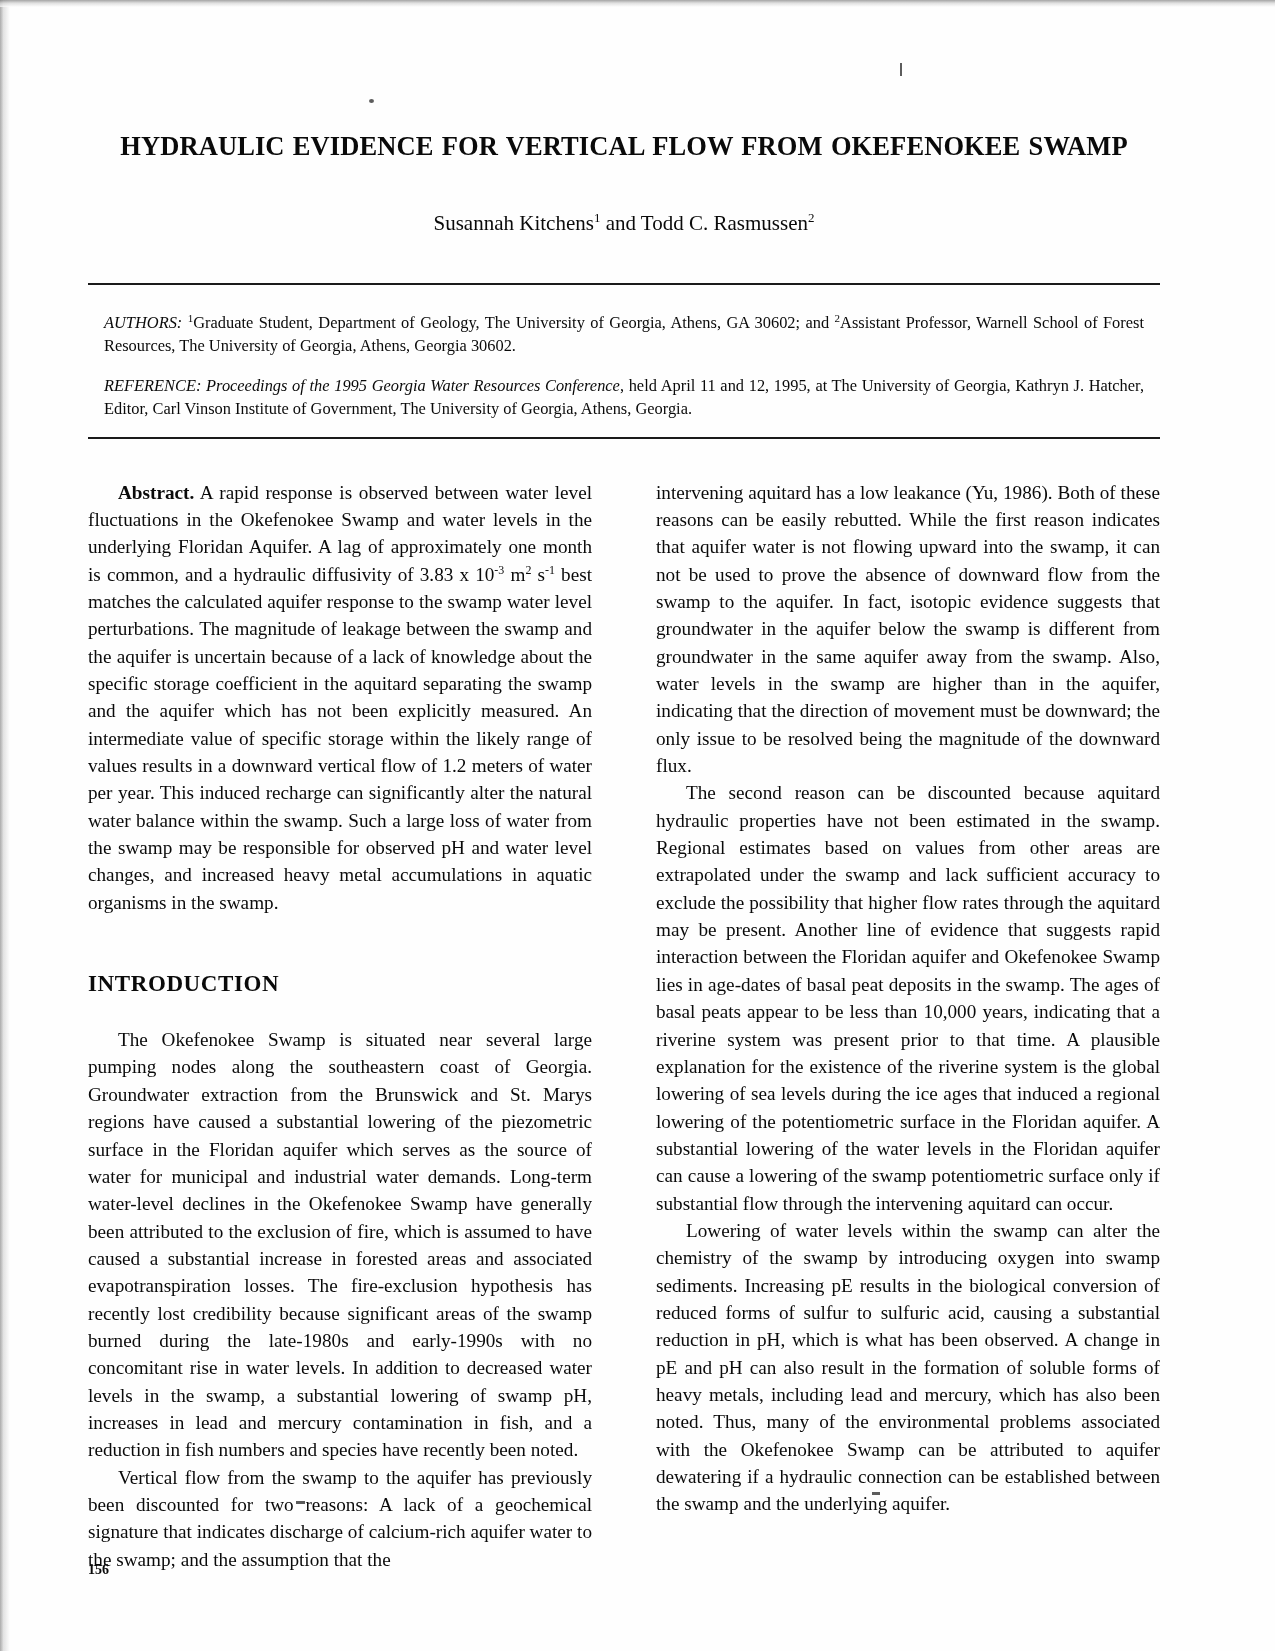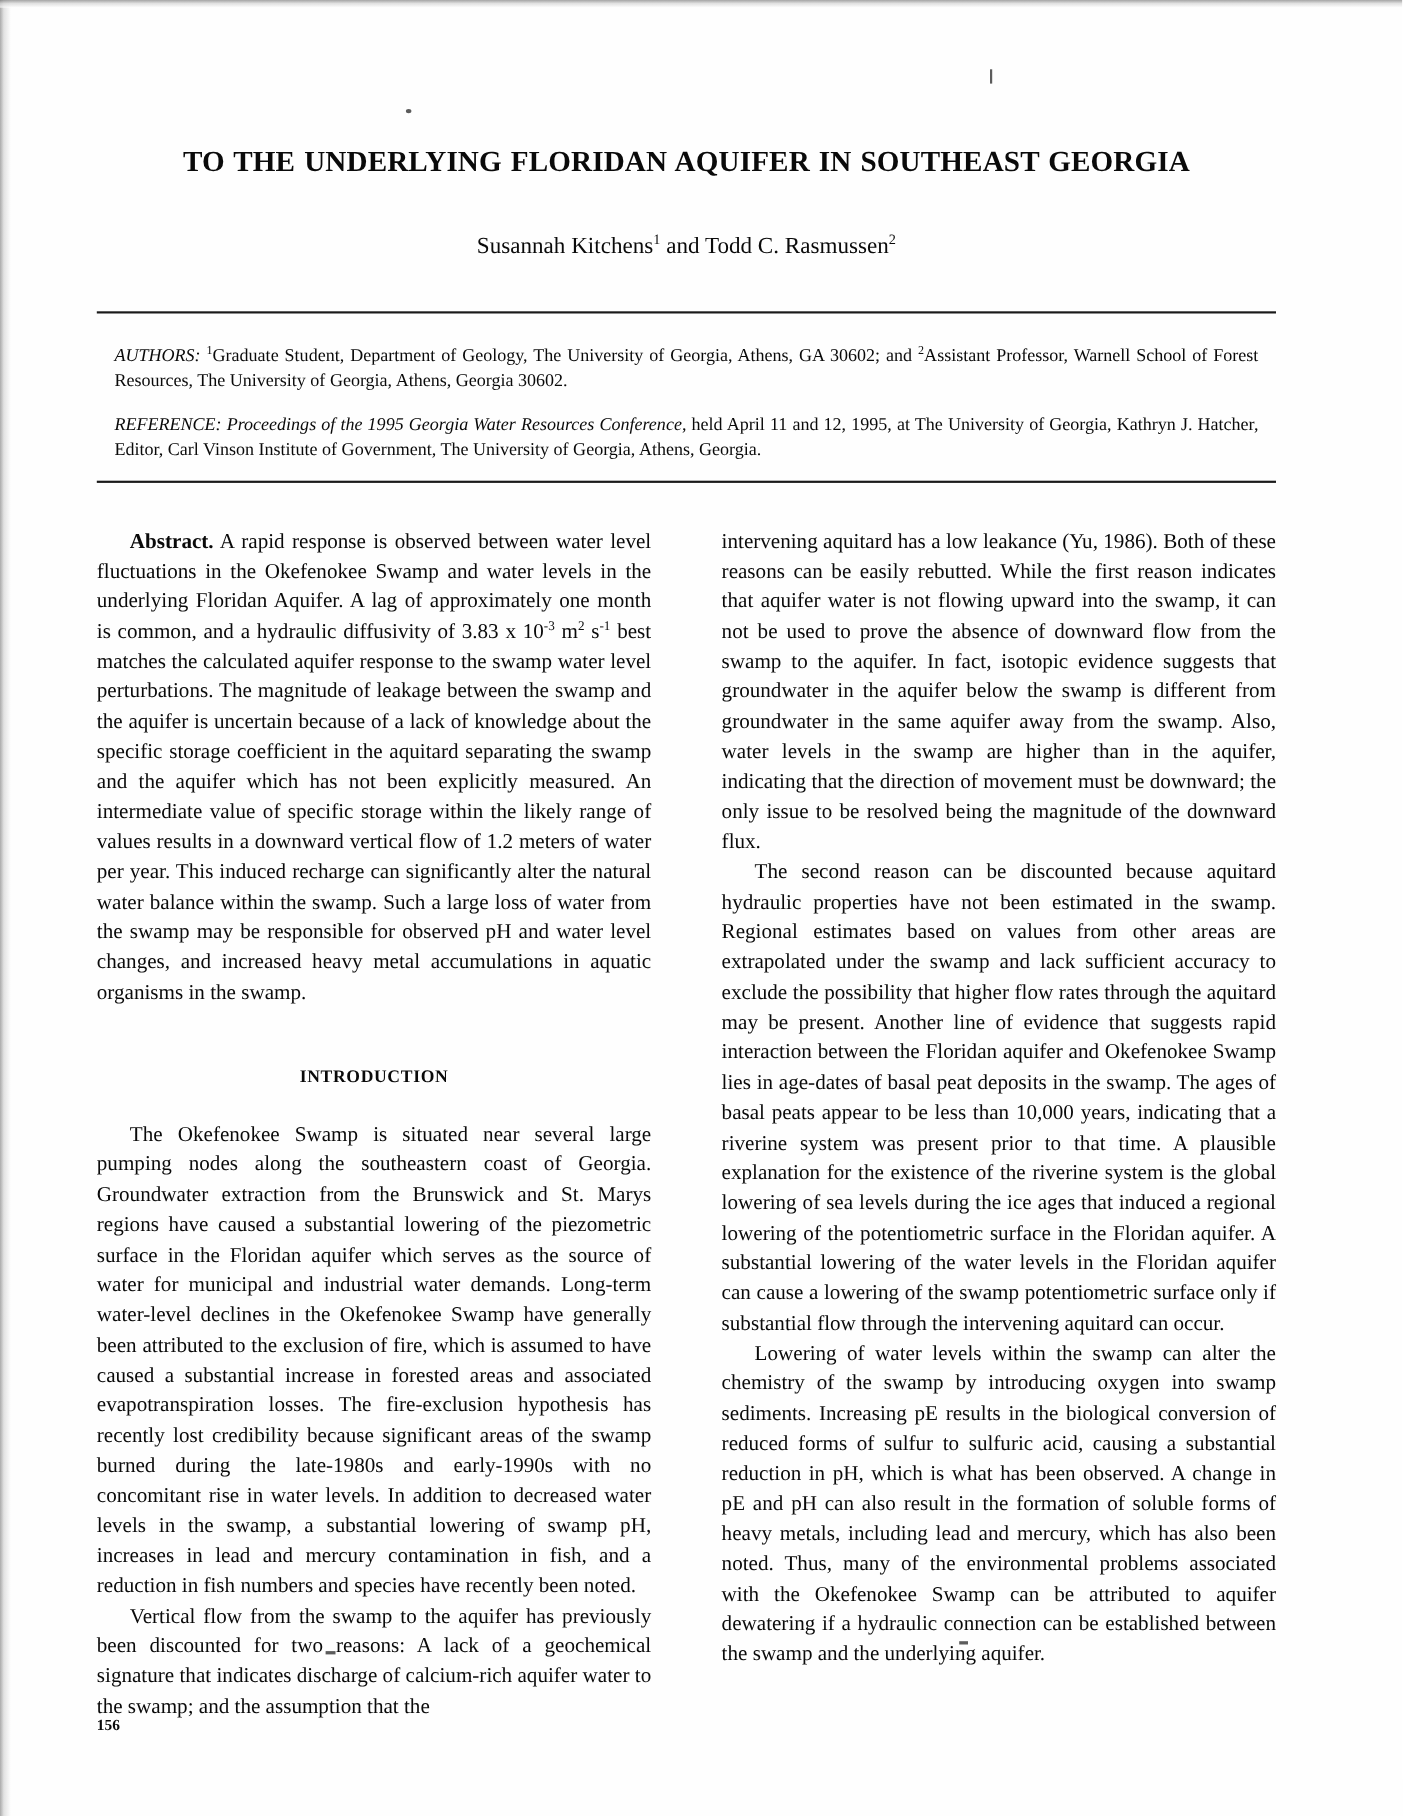--- a/index.html
+++ b/index.html
@@ -114,22 +114,21 @@
   }
   .col p.indent { text-indent: 30px; }
   .col p.abstract-lead { text-indent: 30px; }
   .abstract-lead b { font-weight: bold; }
   .col sup {
     font-size: 12px;
     vertical-align: super;
     line-height: 0;
   }
   .col .sectionhead {
-    text-align: center;
-    font-size: 16px;
+    font-size: 23px;
     letter-spacing: .6px;
     margin: 55px 0 29px 0;
   }
 
   
   .folio {
     position: absolute;
     left: 88px;
     top: 1562px;
     font-size: 14px;
@@ -149,21 +148,21 @@
 <div id="page">
 
   <div class="speck" style="left:900px;top:63px;width:2px;height:13px;"></div>
   <div class="speck" style="left:369px;top:99px;width:5px;height:4px;border-radius:50%;"></div>
   <div class="speck" style="left:296px;top:1501px;width:9px;height:3px;"></div>
   <div class="speck" style="left:872px;top:1492px;width:8px;height:3px;"></div>
 
   <div class="sheet">
 
     <h1 class="title">
-      <span class="l2">TO THE UNDERLYING FLORIDAN AQUIFER IN SOUTHEAST GEORGIA</span>
+      <span>HYDRAULIC EVIDENCE FOR VERTICAL FLOW FROM OKEFENOKEE SWAMP</span>
     </h1>
 
     <div class="byline">
       <span>Susannah Kitchens</span><sup>1</sup><span> and Todd C. Rasmussen</span><sup>2</sup>
     </div>
 
     <hr class="rule top">
 
     <div class="frontmatter">
       <p><span class="lbl">AUTHORS:</span> <sup>1</sup><span>Graduate Student, Department of Geology, The University of Georgia, Athens, GA 30602; and </span><sup>2</sup><span>Assistant Professor, Warnell School of Forest Resources, The University of Georgia, Athens, Georgia  30602.</span></p>

